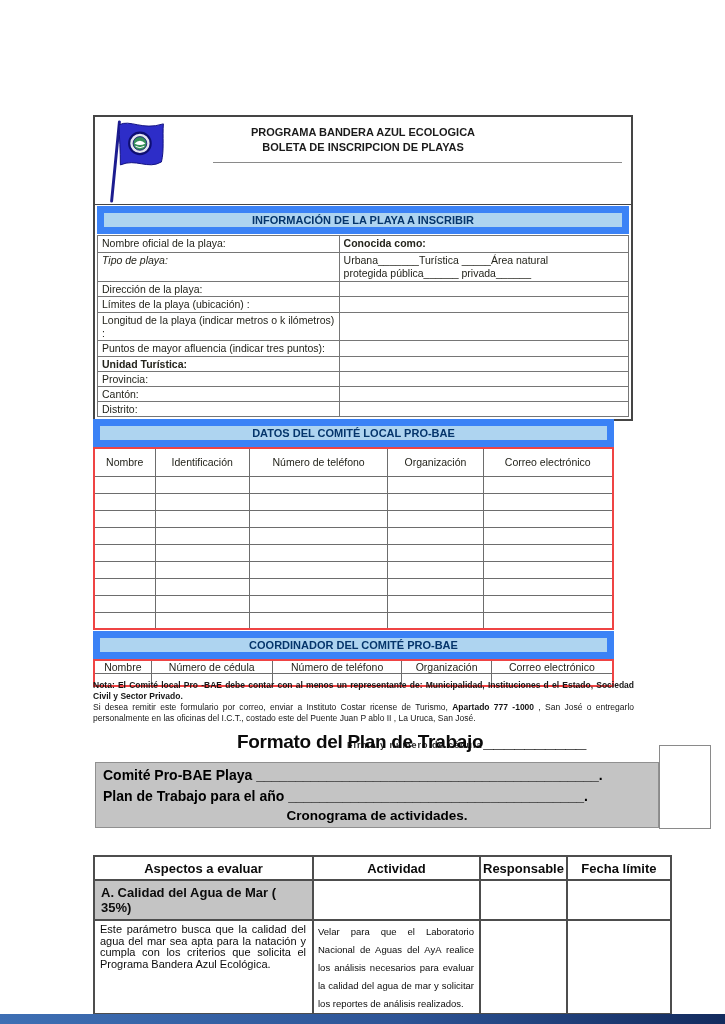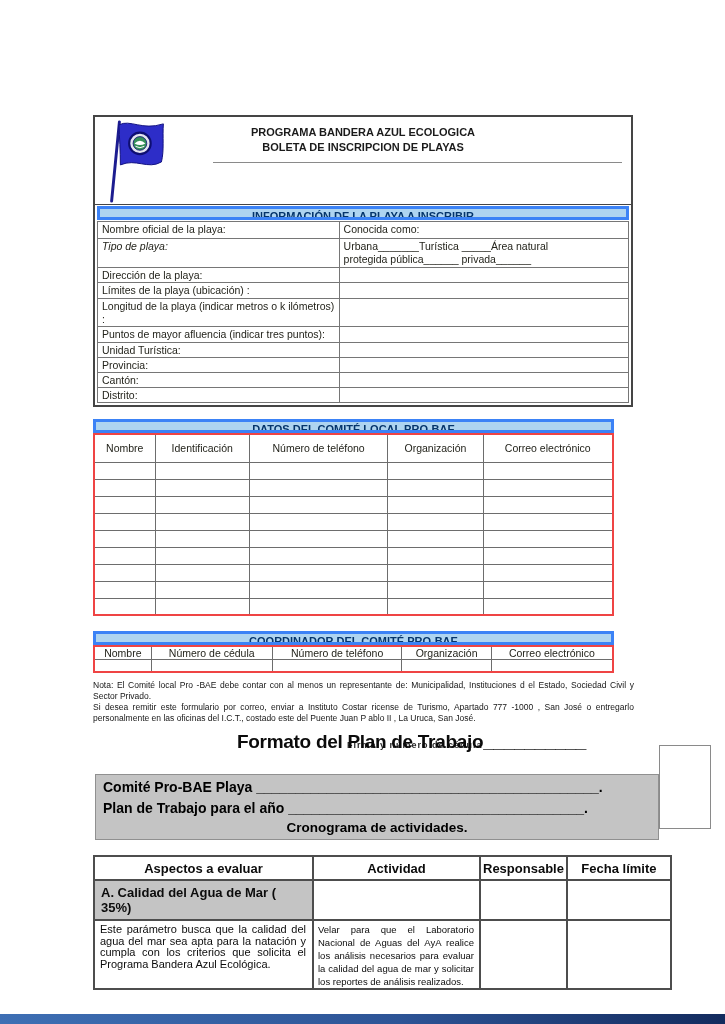--- a/index.html
+++ b/index.html
@@ -1,29 +1,29 @@
 <!DOCTYPE html>
 <html><head>
 <meta charset="utf-8">
 <style>
   *{margin:0;padding:0;box-sizing:border-box;}
   html,body{background:#ffffff;}
   body{width:725px;height:1024px;position:relative;font-family:"Liberation Sans",sans-serif;overflow:hidden;}
   .red{color:#d40000;}
-  .b{font-weight:normal;}
+  .b{font-weight:bold;}
 
   
   .top-box{position:absolute;left:93px;top:115px;width:540px;height:90px;border:2px solid #454545;border-bottom:1px solid #454545;background:#fff;}
   .flag{position:absolute;left:5px;top:2px;}
   .hdr{text-align:center;padding-top:8px;font-weight:bold;font-size:11px;color:#1b1b1b;line-height:1.35;}
   .hdr-rule{position:absolute;left:118px;right:9px;top:45px;border-top:1px solid #8a8a8a;}
   .fecha{position:absolute;left:295px;top:57px;font-weight:normal;font-size:10px;color:#1b1b1b;white-space:nowrap;margin-top:30px;}
 
   
-  .sec-bar{background:#aed4f0;color:#05356b;font-weight:bold;text-align:center;font-size:11px;height:14px;line-height:15px;border:3px solid #3b82f6;overflow:hidden;}
+  .sec-bar{background:#aed4f0;color:#05356b;font-weight:bold;text-align:center;font-size:11px;height:28px;line-height:15px;border:7px solid #3b82f6;overflow:hidden;}
 
   
   .info-sec{position:absolute;left:93px;top:205px;width:540px;border:2px solid #454545;border-top:none;background:#fff;padding:1px 2px 2px 2px;}
   .info-table{width:100%;border-collapse:collapse;margin-top:1px;}
   .info-table td{border:1px solid #767676;font-size:10.5px;color:#24241c;padding:1px 4px 0 4px;vertical-align:top;line-height:1.25;}
   .info-table td.lbl{width:45.5%;}
   .info-table td.val{white-space:pre-line;}
 
   
   .datos-sec{position:absolute;left:93px;top:419px;width:521px;}
@@ -32,31 +32,31 @@
   .grid th,.grid td{border:1px solid #6d6d6d;font-size:10.5px;color:#24241c;font-weight:normal;text-align:center;padding:0 2px;}
 
   
   .notes{position:absolute;left:93px;top:680px;width:541px;font-size:8.5px;color:#161616;text-align:justify;line-height:1.3;}
   .notes .para{margin:0;}
 
   
   .plan-title{position:absolute;left:237px;top:731px;font-size:19px;letter-spacing:-0.3px;font-weight:bold;color:#0b0b0b;white-space:nowrap;z-index:2;}
   .plan-overlay{position:absolute;left:347px;top:740px;font-size:9px;font-weight:bold;color:#2a2a2a;letter-spacing:1px;z-index:1;white-space:nowrap;}
   .side-box{position:absolute;left:659px;top:745px;width:52px;height:84px;border:1px solid #8a8a8a;background:#fff;}
-  .gray-band{position:absolute;left:95px;top:762px;width:564px;height:66px;background:#c4c4c4;border:1px solid #909090;padding:2px 0 0 0;margin-top:12px;}
+  .gray-band{position:absolute;left:95px;top:762px;width:564px;height:66px;background:#c4c4c4;border:1px solid #909090;padding:2px 0 0 0;}
   .band-line{font-weight:bold;font-size:14px;color:#000;padding-left:7px;height:21px;line-height:21px;white-space:nowrap;overflow:hidden;}
   .band-center{text-align:center;padding-left:0;font-size:13.5px;height:18px;line-height:18px;}
 
   .plan-table{position:absolute;left:93px;top:855px;border-collapse:collapse;background:#fff;}
   .plan-table th,.plan-table td{border:2px solid #4d4d4d;vertical-align:top;color:#0c0c0c;}
   .plan-table th{font-size:13px;font-weight:bold;text-align:center;height:24px;vertical-align:middle;padding:0 2px;}
   .sec-cell{background:#c4c4c4;font-weight:bold;font-size:13px;text-align:left;padding:4px 6px;}
   .sec-row td{height:27px;}
   .aspect-cell{font-size:11px;line-height:11.6px;text-align:justify;padding:3px 6px 0 5px;}
-  .activity-cell{font-size:9.5px;line-height:13px;text-align:justify;padding:2px 5px 0 4px;}
+  .activity-cell{font-size:9.5px;line-height:18px;text-align:justify;padding:2px 5px 0 4px;}
 
   
   .bottom-bar{position:absolute;left:0;top:1014px;width:725px;height:10px;background:linear-gradient(to right,#3e6fb4,#2d5496 55%,#132b5e);}
 </style>
 </head>
 <body>
 
 <div class="top-box">
   <div class="flag">
     <svg width="74" height="84" viewBox="0 0 74 86">

